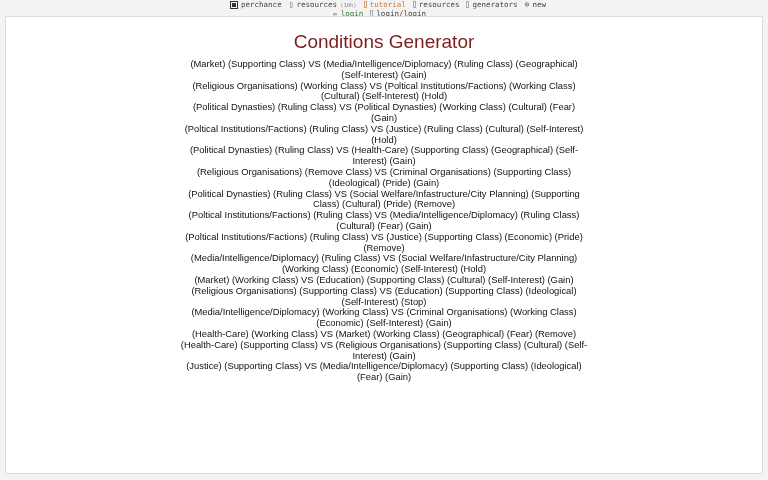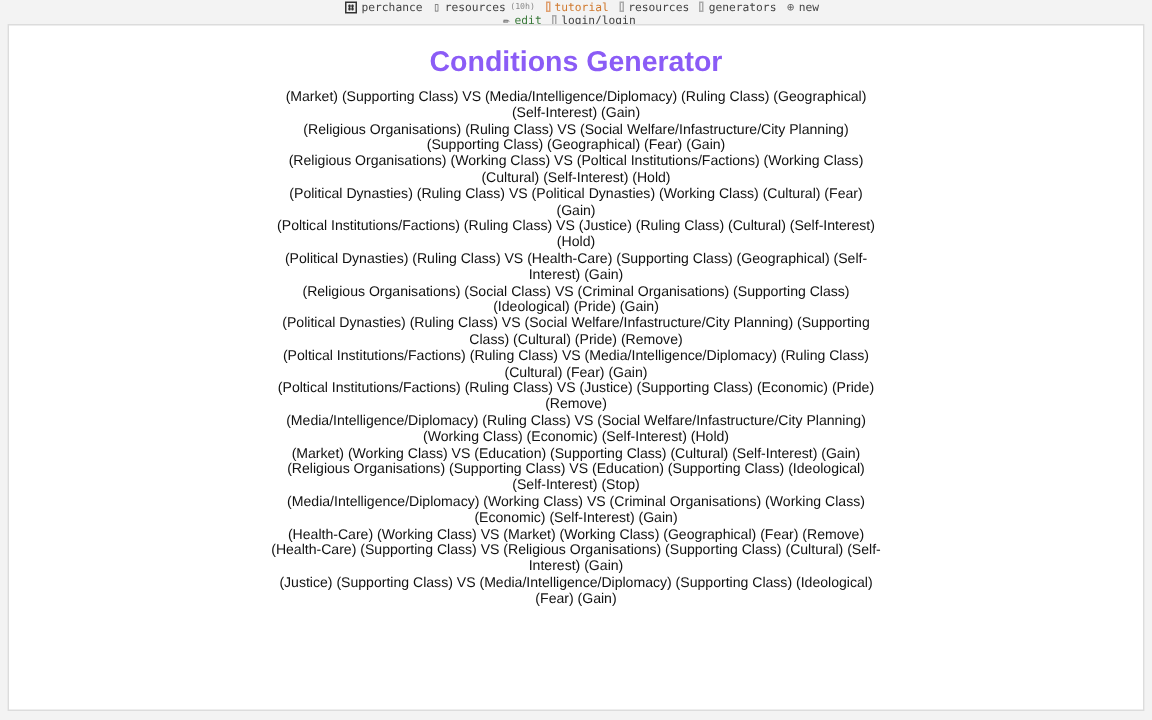--- a/index.html
+++ b/index.html
@@ -74,23 +74,23 @@
       width: 758px;
       height: 458px;
       background: #ffffff;
       border: 1px solid #dcdcdc;
       box-sizing: border-box;
       overflow: hidden;
     }
     .title {
       text-align: center;
       font-family: "Liberation Sans", sans-serif;
-      font-weight: bold;
+      font-weight: normal;
       font-size: 19px;
-      color: #8b5cf6;
+      color: #7f1d1d;
       margin: 14px 0 6px 0;
       line-height: 22px;
     }
     .output {
       width: 410px;
       margin: 5px auto;
       text-align: center;
       font-family: "Liberation Sans", sans-serif;
       font-size: 9.4px;
       line-height: 10.8px;
@@ -125,39 +125,38 @@
       <span>generators</span>
     </span>
     <span class="nav-item">
       <span class="ico">⊕</span>
       <span>new</span>
     </span>
   </div>
   <div class="right">
     <span class="nav-item edit">
       <span class="ico edit">✏</span>
-      <span>edit</span>
+      <span>login</span>
     </span>
     <span class="nav-item">
       <span class="sep-ico"></span>
       <span>login/login</span>
     </span>
   </div>
 </div>
 
 <div class="main">
   <div class="title">Conditions Generator</div>
   <div class="output">
     <span class="line">(Market) (Supporting Class) VS (Media/Intelligence/Diplomacy) (Ruling Class) (Geographical) (Self-Interest) (Gain)</span>
-    <span class="line">(Religious Organisations) (Ruling Class) VS (Social Welfare/Infastructure/City Planning) (Supporting Class) (Geographical) (Fear) (Gain)</span>
     <span class="line">(Religious Organisations) (Working Class) VS (Poltical Institutions/Factions) (Working Class) (Cultural) (Self-Interest) (Hold)</span>
     <span class="line">(Political Dynasties) (Ruling Class) VS (Political Dynasties) (Working Class) (Cultural) (Fear) (Gain)</span>
     <span class="line">(Poltical Institutions/Factions) (Ruling Class) VS (Justice) (Ruling Class) (Cultural) (Self-Interest) (Hold)</span>
     <span class="line">(Political Dynasties) (Ruling Class) VS (Health-Care) (Supporting Class) (Geographical) (Self-Interest) (Gain)</span>
-    <span class="line">(Religious Organisations) (Social Class) VS (Criminal Organisations) (Supporting Class) (Ideological) (Pride) (Gain)</span>
+    <span class="line">(Religious Organisations) (Remove Class) VS (Criminal Organisations) (Supporting Class) (Ideological) (Pride) (Gain)</span>
     <span class="line">(Political Dynasties) (Ruling Class) VS (Social Welfare/Infastructure/City Planning) (Supporting Class) (Cultural) (Pride) (Remove)</span>
     <span class="line">(Poltical Institutions/Factions) (Ruling Class) VS (Media/Intelligence/Diplomacy) (Ruling Class) (Cultural) (Fear) (Gain)</span>
     <span class="line">(Poltical Institutions/Factions) (Ruling Class) VS (Justice) (Supporting Class) (Economic) (Pride) (Remove)</span>
     <span class="line">(Media/Intelligence/Diplomacy) (Ruling Class) VS (Social Welfare/Infastructure/City Planning) (Working Class) (Economic) (Self-Interest) (Hold)</span>
     <span class="line">(Market) (Working Class) VS (Education) (Supporting Class) (Cultural) (Self-Interest) (Gain)</span>
     <span class="line">(Religious Organisations) (Supporting Class) VS (Education) (Supporting Class) (Ideological) (Self-Interest) (Stop)</span>
     <span class="line">(Media/Intelligence/Diplomacy) (Working Class) VS (Criminal Organisations) (Working Class) (Economic) (Self-Interest) (Gain)</span>
     <span class="line">(Health-Care) (Working Class) VS (Market) (Working Class) (Geographical) (Fear) (Remove)</span>
     <span class="line">(Health-Care) (Supporting Class) VS (Religious Organisations) (Supporting Class) (Cultural) (Self-Interest) (Gain)</span>
     <span class="line">(Justice) (Supporting Class) VS (Media/Intelligence/Diplomacy) (Supporting Class) (Ideological) (Fear) (Gain)</span>

